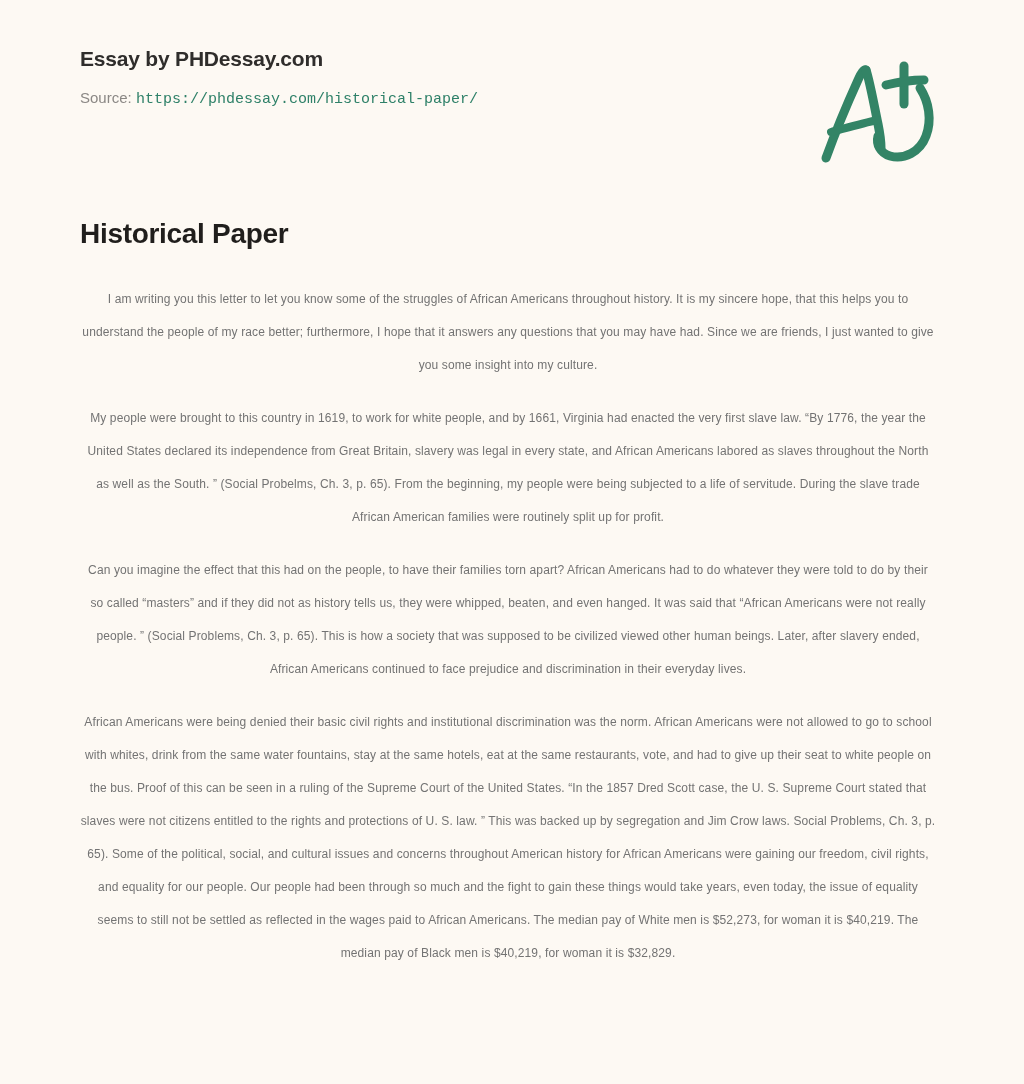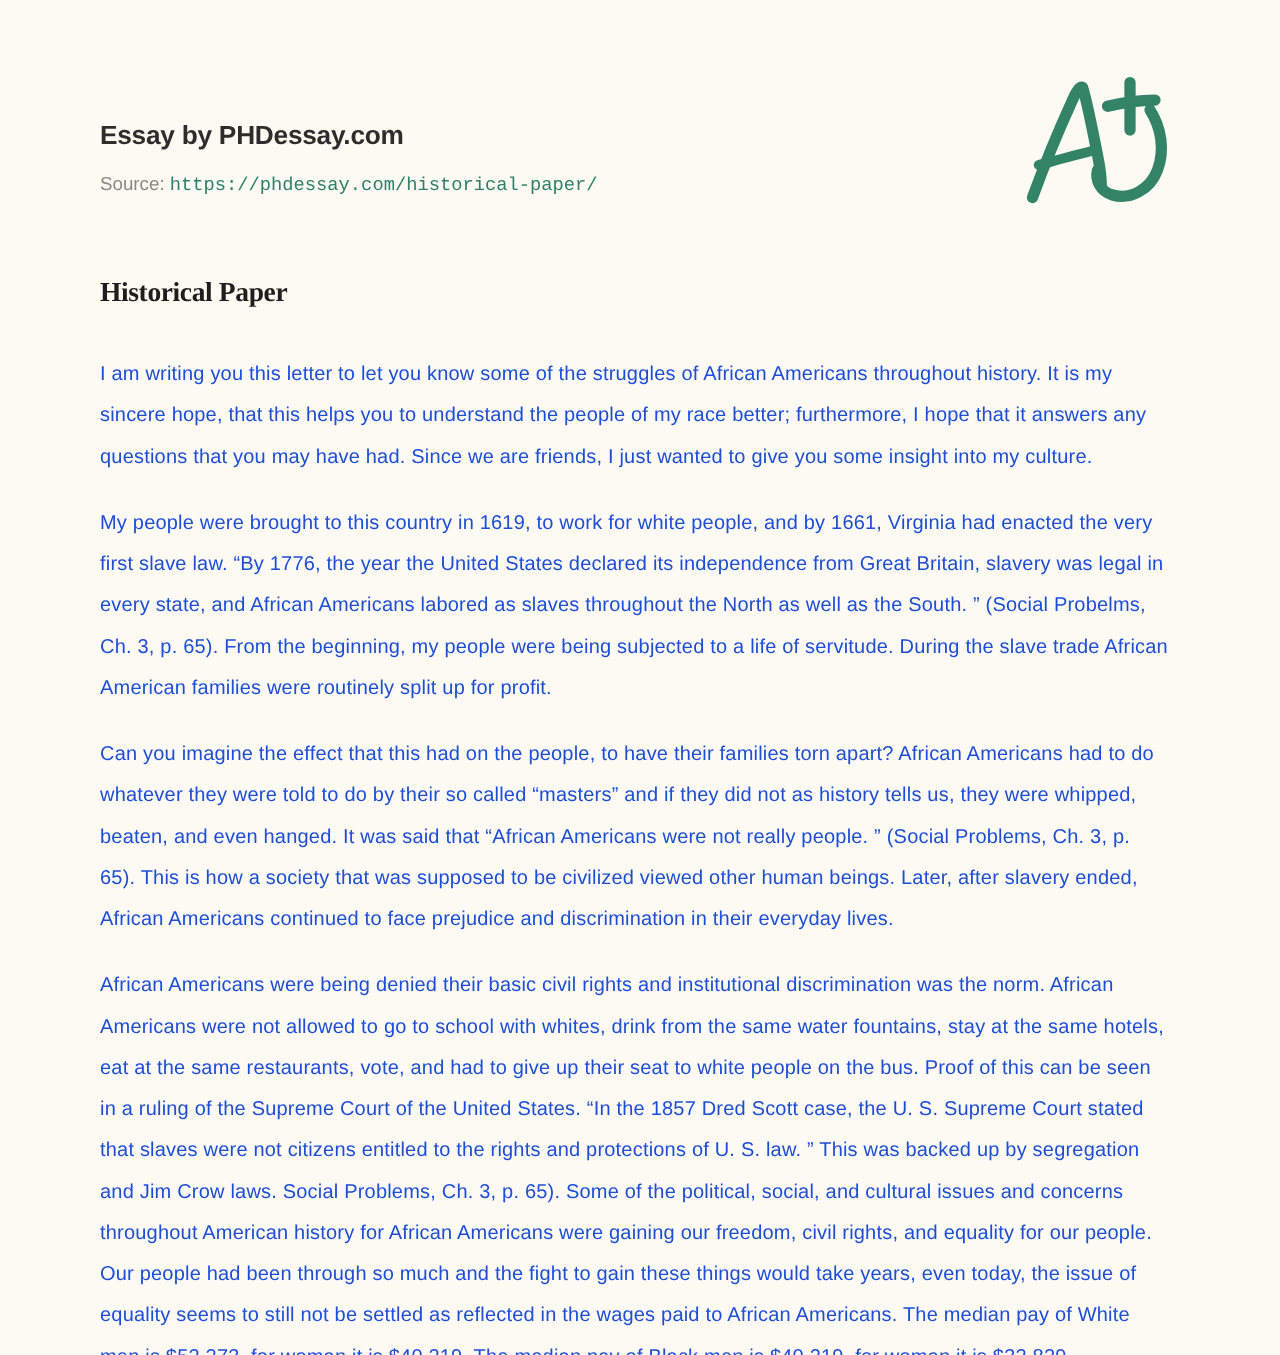--- a/index.html
+++ b/index.html
@@ -18,21 +18,21 @@
     width: 1024px;
     height: 1084px;
     box-sizing: border-box;
     padding: 0 80px;
     background: #fdf9f3;
   }
 
   
   .header {
     position: relative;
-    padding-top: 96px;
+    padding-top: 46px;
     height: 120px;
     box-sizing: border-box;
   }
   .brand-line {
     font-size: 21px;
     font-weight: bold;
     color: #2f2d2b;
     letter-spacing: -0.2px;
     line-height: 26px;
   }
@@ -63,38 +63,37 @@
   .logo svg {
     display: block;
     width: 130px;
     height: 110px;
   }
 
   
   .doc-title {
     margin: 0;
     padding-top: 95px;
-    font-size: 22px;
+    font-size: 28px;
     font-weight: bold;
     color: #201e1c;
     letter-spacing: -0.3px;
     line-height: 38px;
-    font-family: Liberation Serif, serif;
   }
 
   
   .article {
     padding-top: 30px;
   }
   .article p {
     margin: 0 0 20px 0;
-    font-size: 16px;
+    font-size: 12px;
     line-height: 33px;
-    color: #1d4ed8;
-    text-align: left;
+    color: #737373;
+    text-align: center;
     max-width: 856px;
     letter-spacing: 0.01em;
   }
   .article p:last-child {
     margin-bottom: 0;
   }
 </style>
 </head>
 <body>
 

